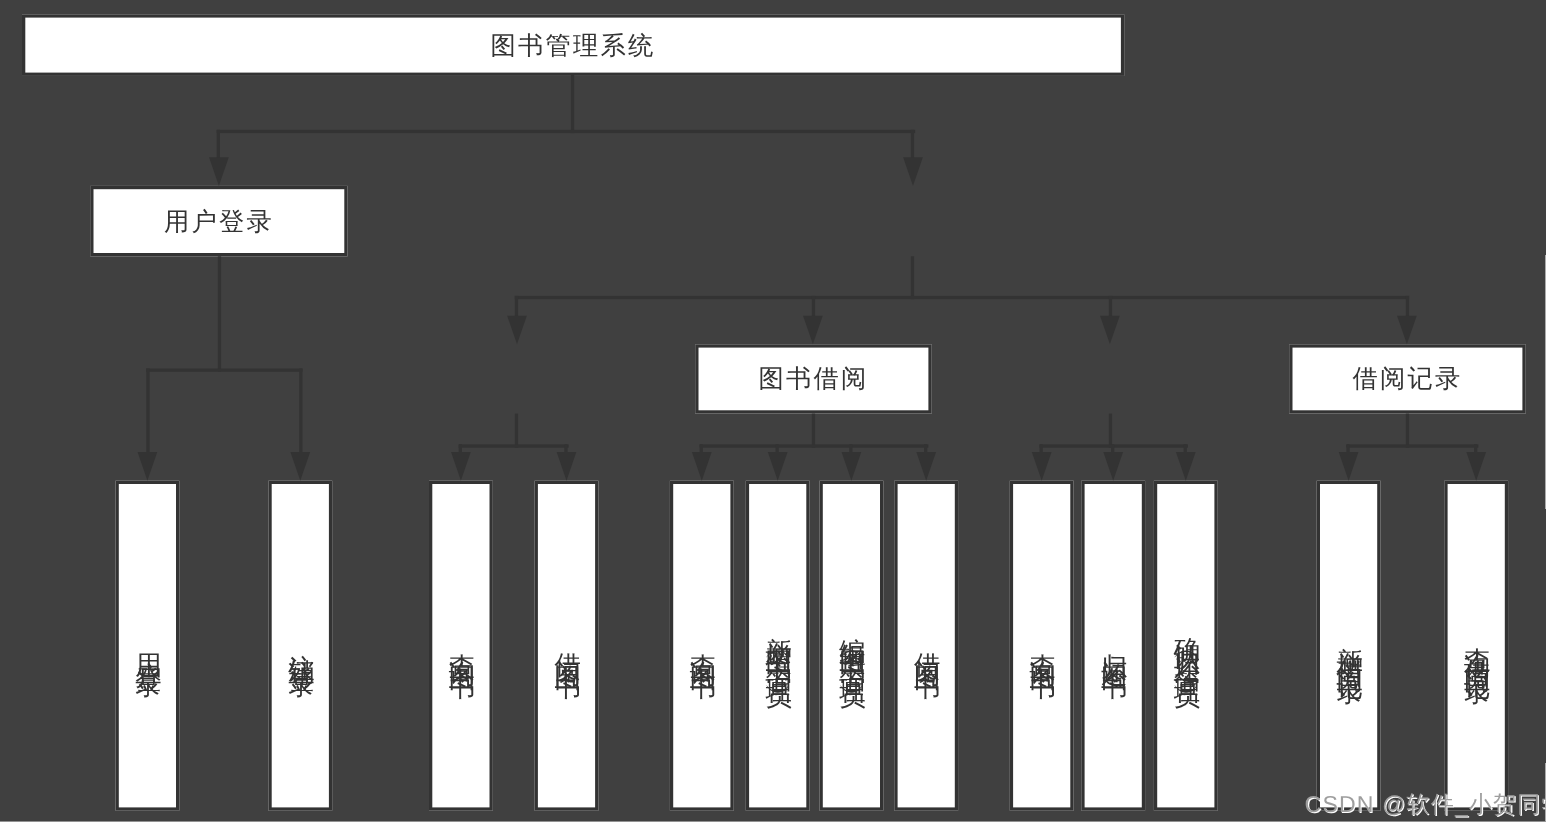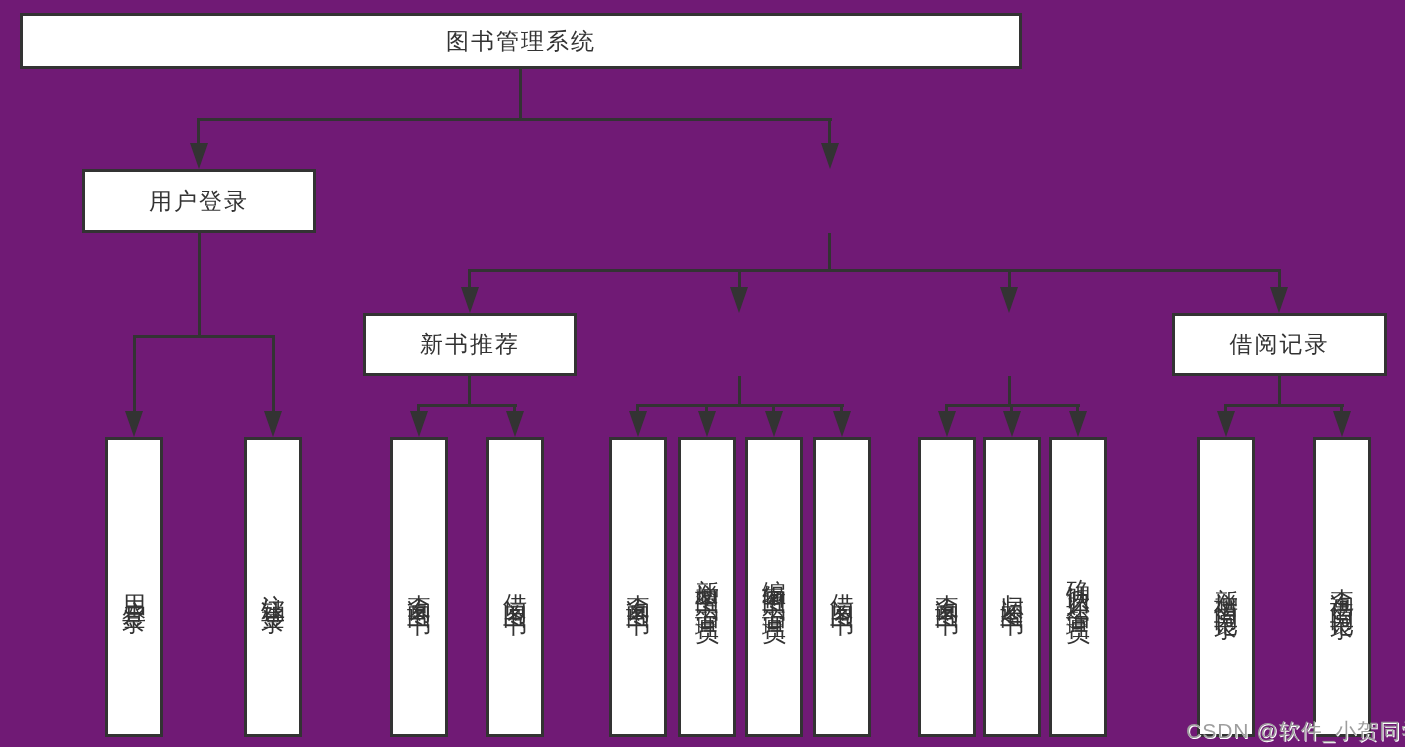--- a/index.html
+++ b/index.html
@@ -1,19 +1,19 @@
 <!DOCTYPE html>
 <html><head>
 <meta charset="utf-8">
 <style>
   html,body{margin:0;padding:0;background:#fff;}
   .canvas{
     position:relative;
     width:1405px;height:747px;
-    background:#701a75;
+    background:#404040;
     font-family:"Liberation Sans",sans-serif;
     color:#333;
     overflow:hidden;
   }
   .hbox{
     position:absolute;
     box-sizing:border-box;
     border:3px solid #333;
     background:#fff;
     display:flex;align-items:center;justify-content:center;
@@ -60,22 +60,22 @@
 <div class="canvas">
 
   <div class="hbox" style="left: 20px; top: 13px; width: 1002px; height: 56px; border-color: rgb(51, 51, 51); color: rgb(51, 51, 51);">
     <span>图书管理系统</span>
   </div>
 
   <div class="hbox" style="left: 82px; top: 169px; width: 234px; height: 64px; border-color: rgb(51, 51, 51); color: rgb(51, 51, 51);">
     <span>用户登录</span>
   </div>
 
-  <div class="hbox" style="left: 363px; top: 313px; width: 214px; height: 63px; border-color: rgb(51, 51, 51); color: rgb(51, 51, 51);">
-    <span>新书推荐</span>
+  <div class="hbox" style="left: 632px; top: 313px; width: 215px; height: 63px; border-color: rgb(51, 51, 51); color: rgb(51, 51, 51);">
+    <span>图书借阅</span>
   </div>
   <div class="hbox" style="left: 1172px; top: 313px; width: 215px; height: 63px; border-color: rgb(51, 51, 51); color: rgb(51, 51, 51);">
     <span>借阅记录</span>
   </div>
 
   <div class="vbox" style="left: 105px; border-color: rgb(51, 51, 51); color: rgb(51, 51, 51);">
     <span class="vtext">用户登录</span>
   </div>
   <div class="vbox" style="left: 244px; border-color: rgb(51, 51, 51); color: rgb(51, 51, 51);">
     <span class="vtext">注销登录</span>

